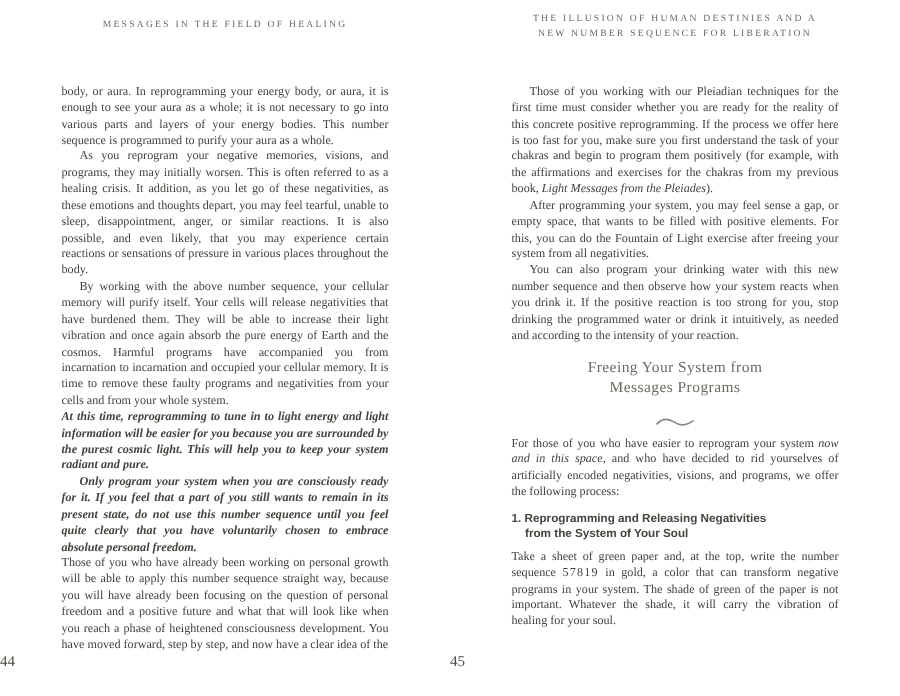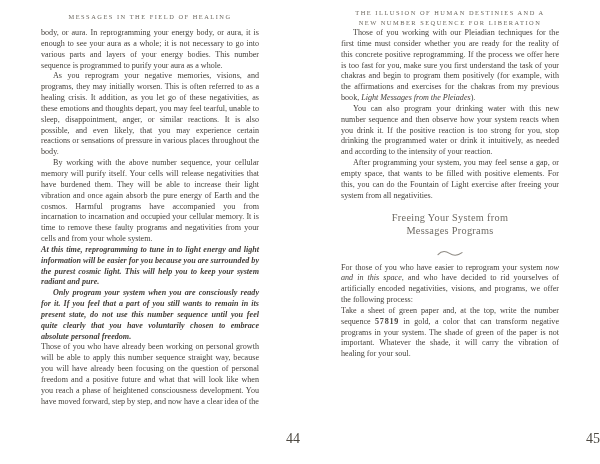--- a/index.html
+++ b/index.html
@@ -36,21 +36,21 @@
     line-height: 9.5px;
     color: #6b675f;
     text-transform: uppercase;
     font-weight: normal;
   }
   .page-left  .running-header { top: 12px; }
   .page-right .running-header { top: 8px; }
 
   .body-block {
     position: absolute;
-    top: 28px;
+    top: 56px;
     left: 41px;
     right: 41px;
     text-align: justify;
     font-size: 8.1px;
     line-height: 10.85px;
     color: #45413c;
   }
   .body-block p { margin: 0; }
   .indent  { text-indent: 12px; }
   .italic  { font-style: italic; font-weight: bold; }
@@ -77,31 +77,31 @@
     line-height: 10.5px;
     font-weight: bold;
     color: #47433d;
     text-align: left;
     margin: 7px 0 4px 0;
     text-indent: 0;
   }
   .subheading .line2 { display: block; padding-left: 9px; }
 
   .seq {
-    font-weight: bold;
+    font-weight: normal;
     letter-spacing: 0.8px;
   }
 
   .page-number {
     position: absolute;
     bottom: 17px;
     left: 0;
     right: 0;
-    text-align: right;
-    font-size: 14px;
+    text-align: left;
+    font-size: 10px;
     color: #4c4841;
   }
 </style>
 </head>
 <body>
 
 <div class="spread">
 
   <section class="page page-left">
     <header class="running-header">MESSAGES IN THE FIELD OF HEALING</header>
@@ -121,36 +121,40 @@
   <section class="page page-right">
     <header class="running-header">
       <div>THE ILLUSION OF HUMAN DESTINIES AND A</div>
       <div>NEW NUMBER SEQUENCE FOR LIBERATION</div>
     </header>
 
     <div class="body-block">
 
       <p class="indent"><span>Those of you working with our Pleiadian techniques for the first time must consider whether you are ready for the reality of this concrete positive reprogramming. If the process we offer here is too fast for you, make sure you first understand the task of your chakras and begin to program them positively (for example, with the affirmations and exercises for the chakras from my previous book, </span><i>Light Messages from the Pleiades</i><span>).</span></p>
 
+      <p class="indent">After programming your system, you may feel sense a gap, or empty space, that wants to be filled with positive elements. For this, you can do the Fountain of Light exercise after freeing your system from all negativities.</p>
       <p class="indent">You can also program your drinking water with this new number sequence and then observe how your system reacts when you drink it. If the positive reaction is too strong for you, stop drinking the programmed water or drink it intuitively, as needed and according to the intensity of your reaction.</p>
-      <p class="indent">After programming your system, you may feel sense a gap, or empty space, that wants to be filled with positive elements. For this, you can do the Fountain of Light exercise after freeing your system from all negativities.</p>
 
       <h2 class="section-heading">
         <span>Freeing Your System from</span><br>
         <span>Messages Programs</span>
       </h2>
 
       <div class="ornament">
         <svg width="26" height="7" viewBox="0 0 26 7" aria-hidden="true">
           <path d="M1,4.6 C4.5,0.8 8.5,0.8 12.5,3.4 C16.5,6 20.5,6 25,2.6" fill="none" stroke="#8d8982" stroke-width="1.1" stroke-linecap="round"></path>
         </svg>
       </div>
 
       <p><span>For those of you who have easier to reprogram your system </span><i>now and in this space</i><span>, and who have decided to rid yourselves of artificially encoded negativities, visions, and programs, we offer the following process:</span></p>
 
+      <h3 class="subheading">
+        <span>1. Reprogramming and Releasing Negativities</span>
+        <span class="line2">from the System of Your Soul</span>
+      </h3>
 
       <p><span>Take a sheet of green paper and, at the top, write the number sequence </span><b class="seq">57819</b><span> in gold, a color that can transform negative programs in your system. The shade of green of the paper is not important. Whatever the shade, it will carry the vibration of healing for your soul.</span></p>
     </div>
 
     <footer class="page-number">45</footer>
   </section>
 
 </div>
 
 </body></html>

